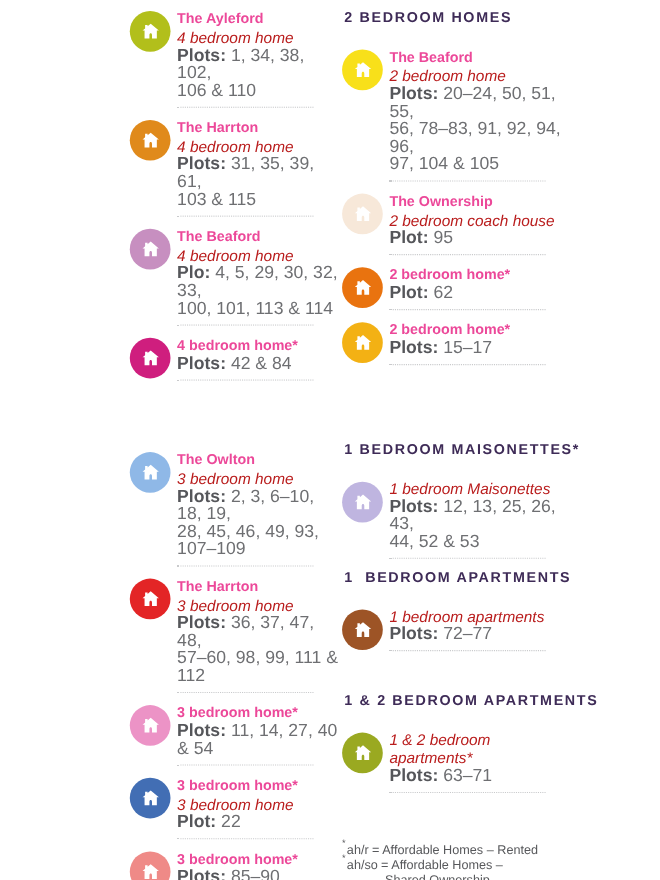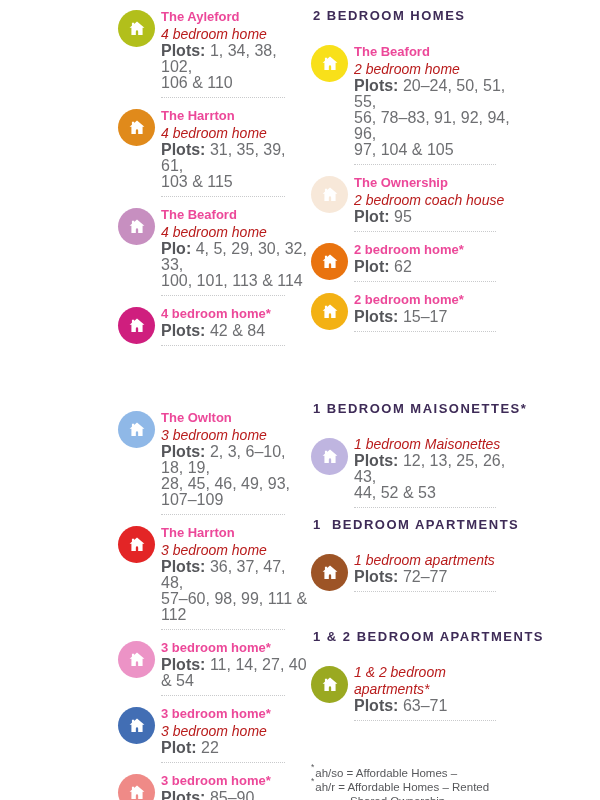--- a/index.html
+++ b/index.html
@@ -291,26 +291,26 @@
         <div class="item-text">
           <div class="item-desc">1 &amp; 2 bedroom apartments*</div>
           <div class="item-plots"><b class="plbl">Plots:</b> <span class="plots-text">63–71</span></div>
           <div class="sep"></div>
         </div>
       </div>
     </div>
 
     <div class="map-key">
       <div class="f-row">
+        <span class="f-key"><sup class="f-sup">*</sup><span>ah/r</span></span>
+        <span class="f-text">= Affordable Homes – Rented</span>
+      </div>
+      <div class="f-row">
         <span class="f-key"><sup class="f-sup">*</sup><span>ah/so</span></span>
         <span class="f-text">= Affordable Homes –</span>
-      </div>
-      <div class="f-row">
-        <span class="f-key"><sup class="f-sup">*</sup><span>ah/r</span></span>
-        <span class="f-text">= Affordable Homes – Rented</span>
       </div>
       <div class="f-indent">Shared Ownership</div>
       <div class="f-row">
         <span class="f-key">BS</span>
         <span class="f-text">= Bin Store</span>
       </div>
       <div class="f-row">
         <span class="f-key">CS</span>
         <span class="f-text">= Cycle Store</span>
       </div>

